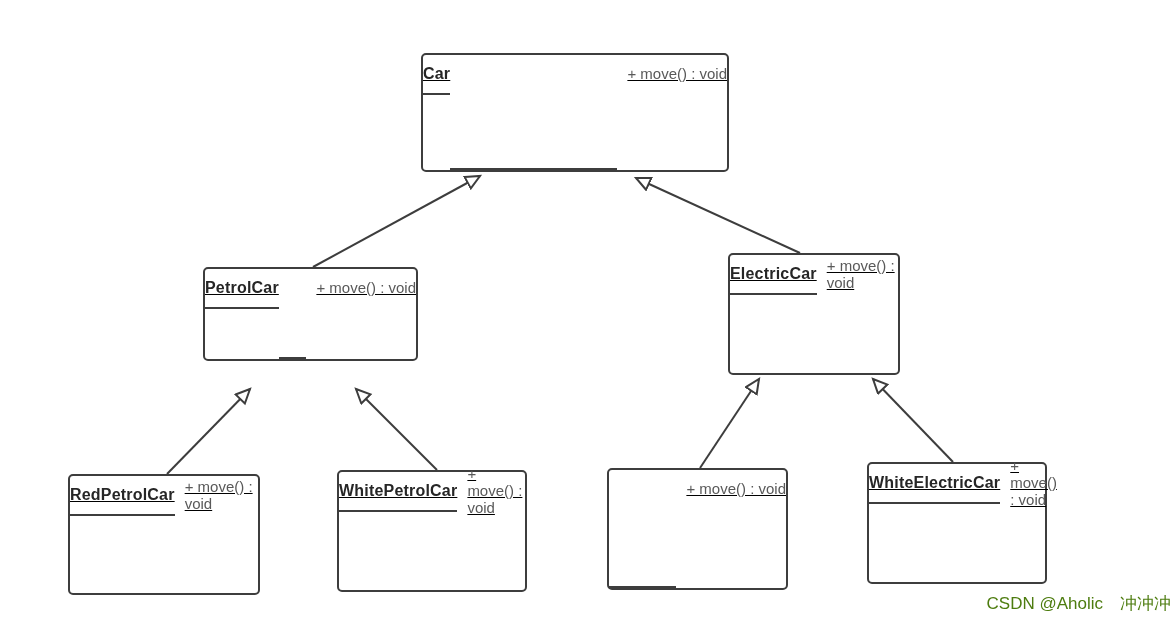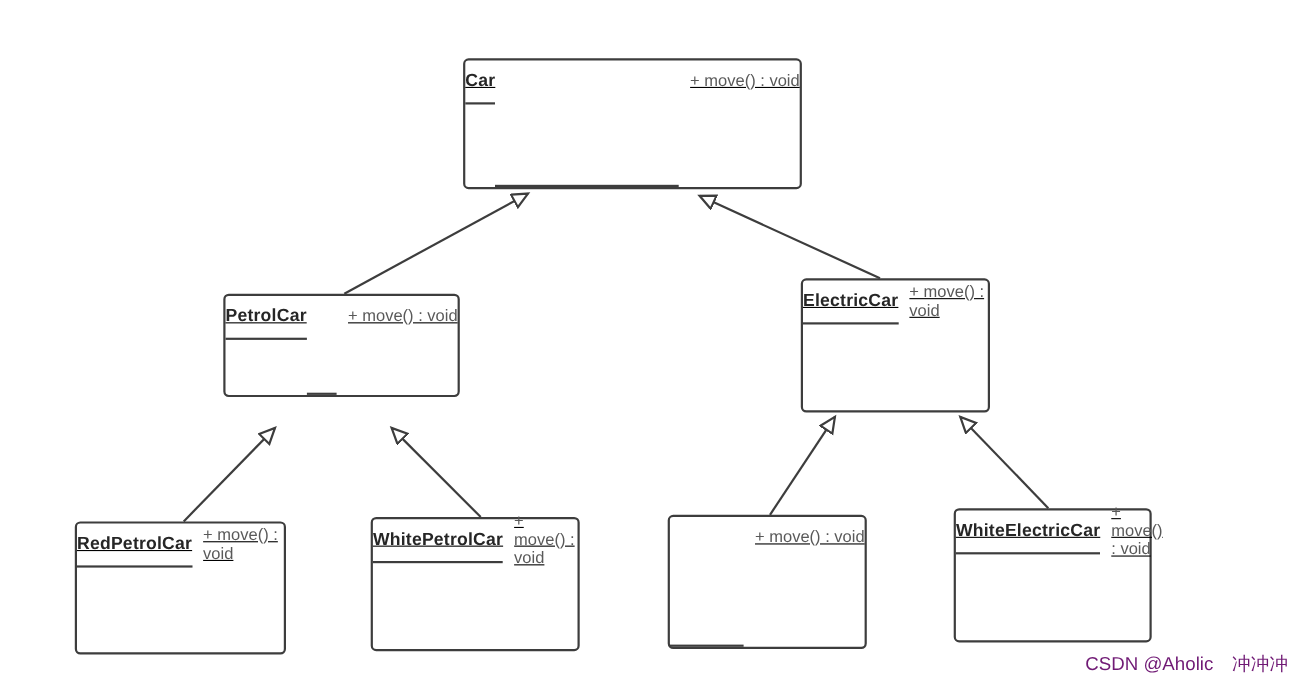--- a/index.html
+++ b/index.html
@@ -60,21 +60,21 @@
   .box-electriccar    { left: 728px; top: 253px; width: 172px; height: 122px; }
   .box-redpetrolcar   { left: 68px;  top: 474px; width: 192px; height: 121px; }
   .box-whitepetrolcar { left: 337px; top: 470px; width: 190px; height: 122px; justify-content: space-between; }
   .box-redelectriccar { left: 607px; top: 468px; width: 181px; height: 122px; }
   .box-whiteelectriccar { left: 867px; top: 462px; width: 180px; height: 122px; }
   .watermark {
     position: absolute;
     right: 2px;
     top: 592px;
     font-size: 17px;
-    color: #701a75;
+    color: #4d7c0f;
     white-space: nowrap;
   }
 </style>
 </head>
 <body>
 
 <div class="canvas">
 
   <svg class="arrow-layer" viewBox="0 0 1173 620" xmlns="http://www.w3.org/2000/svg">
     <defs>

